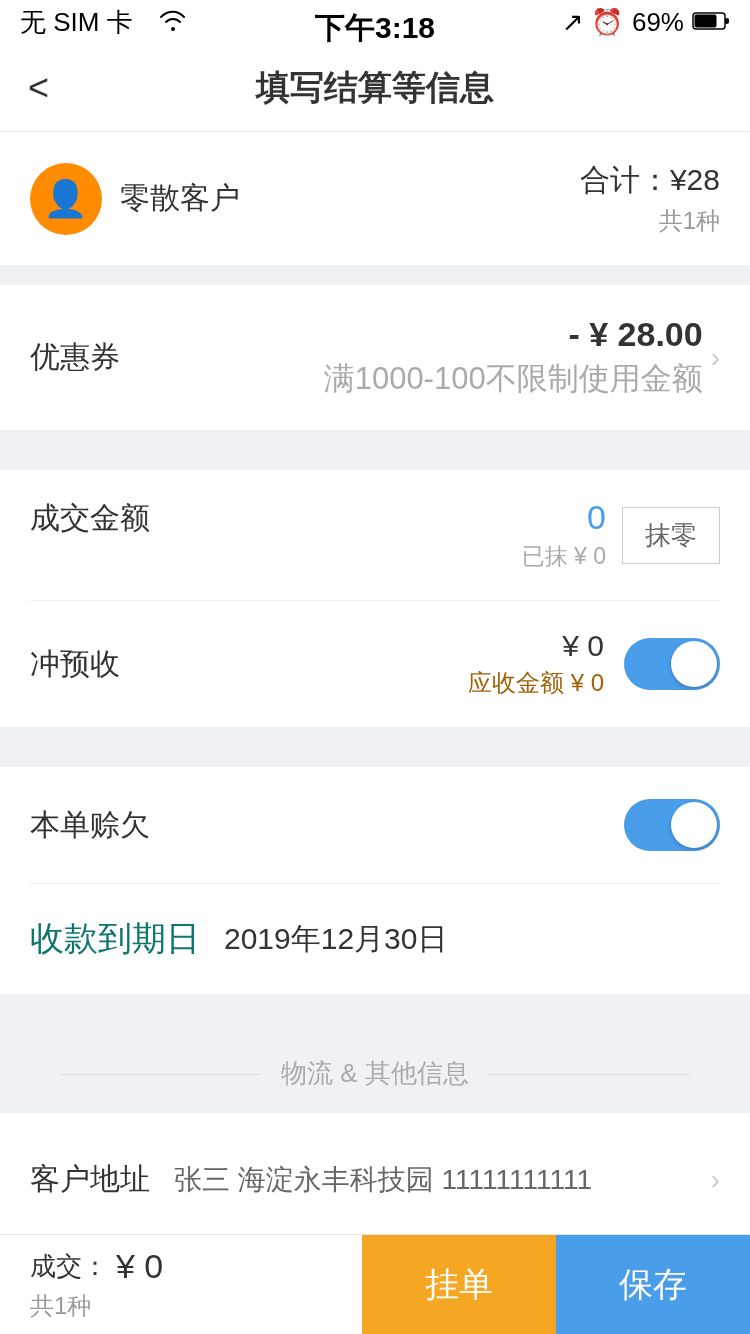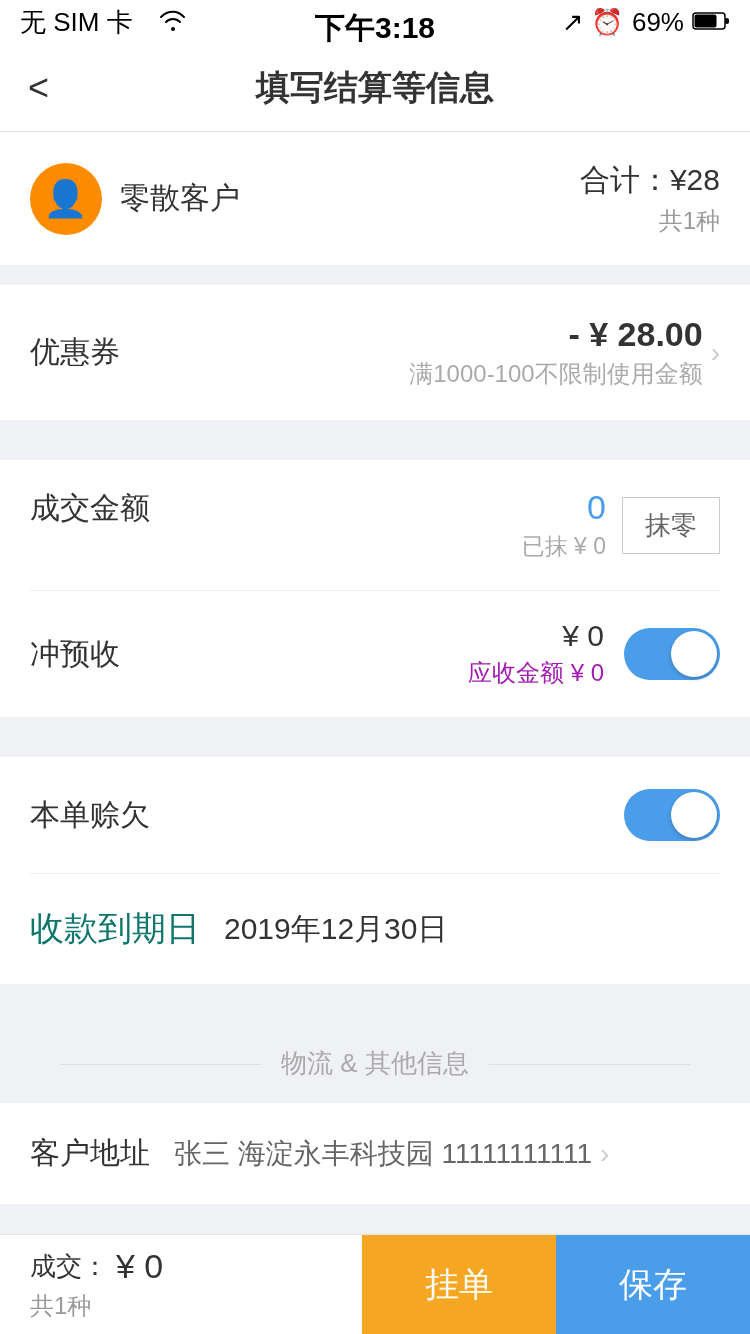--- a/index.html
+++ b/index.html
@@ -141,21 +141,21 @@
     .row-label {
       font-size: 30px;
       color: #333;
     }
     .coupon-amount {
       font-size: 34px;
       color: #333;
       font-weight: 600;
     }
     .coupon-desc {
-      font-size: 24px;
+      font-size: 31px;
       color: #aaa;
       margin-top: 4px;
       text-align: center;
     }
     .coupon-right-wrapper {
       text-align: right;
     }
     .chevron-icon {
       color: #ccc;
       font-size: 28px;
@@ -215,21 +215,21 @@
     }
     .prereceive-amounts {
       text-align: right;
     }
     .prereceive-main {
       font-size: 30px;
       color: #333;
     }
     .prereceive-sub {
       font-size: 24px;
-      color: #a21caf;
+      color: #a16207;
       margin-top: 4px;
     }
 
     
     .toggle-switch {
       width: 96px;
       height: 52px;
       background: #4a9de8;
       border-radius: 26px;
       position: relative;
@@ -300,23 +300,24 @@
       position: relative;
       z-index: 1;
       display: inline-block;
       background: #f0f1f5;
       padding: 0 20px;
     }
 
     
     .address-row {
       background: #fff;
-      padding: 30px 30px;
-      display: flex;
-      align-items: center;
+      padding: 46px 30px;
+      display: flex;
+      align-items: center;
+      justify-content: space-between;
     }
     .address-left {
       display: flex;
       align-items: center;
       gap: 24px;
     }
     .address-label {
       font-size: 30px;
       color: #333;
       flex-shrink: 0;

